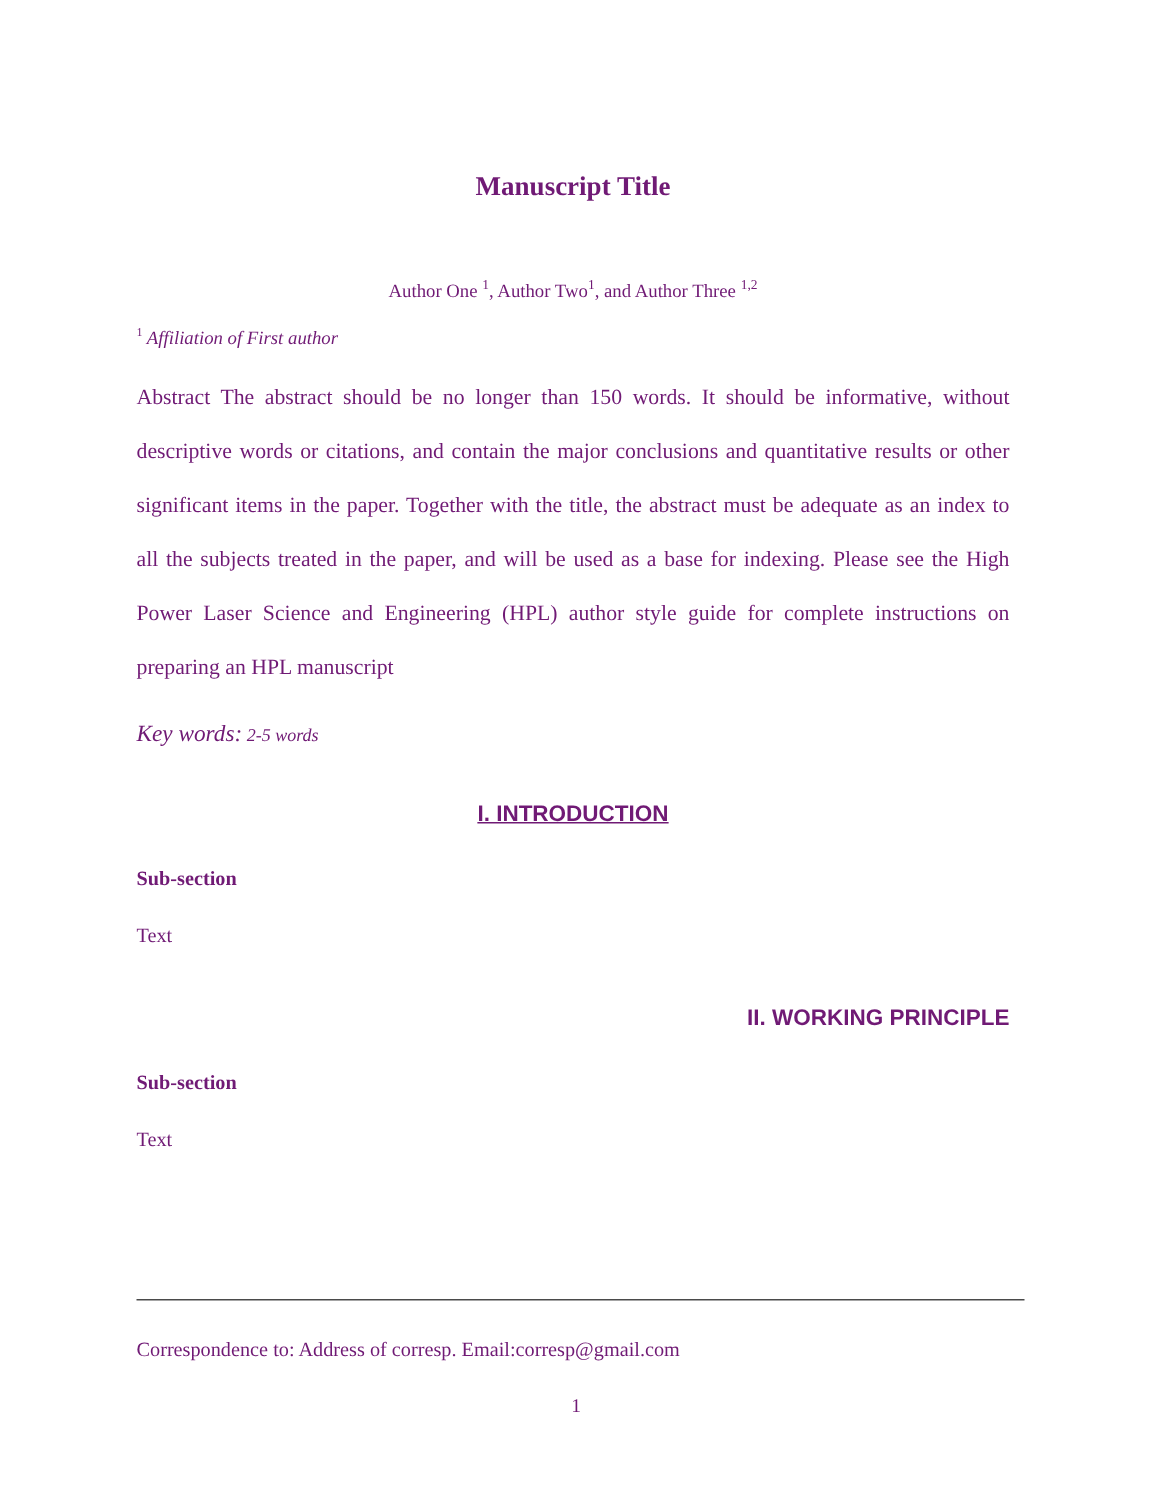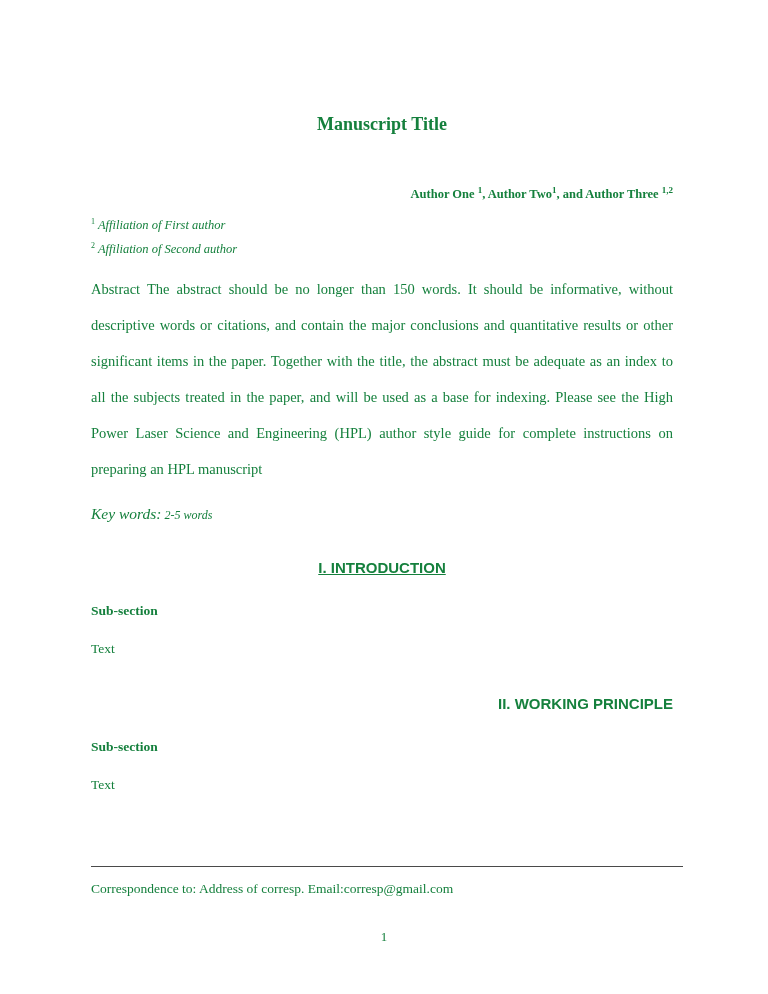--- a/index.html
+++ b/index.html
@@ -3,38 +3,38 @@
 <meta charset="utf-8">
 <style>
   * { box-sizing: border-box; margin: 0; padding: 0; }
   html, body { background: #ffffff; }
   .page {
     position: relative;
     width: 768px;
     height: 994px;
     margin: 0 auto;
     background: #ffffff;
-    color: #15803d;
+    color: #701a75;
     font-family: "Liberation Serif", serif;
     overflow: hidden;
   }
   .content {
     padding: 0 95px 0 91px;
   }
   .doc-title {
     padding-top: 112px;
     text-align: center;
     font-size: 18px;
     line-height: 24px;
     font-weight: bold;
   }
   .authors-line {
     margin-top: 50px;
-    text-align: right;
-    font-weight: bold;
+    text-align: center;
+    font-weight: normal;
     font-size: 12.5px;
     line-height: 17px;
   }
   .authors-line sup {
     font-size: 9px;
     vertical-align: super;
     line-height: 0;
   }
   .affiliations {
     margin-top: 10px;
@@ -94,21 +94,21 @@
     left: 91px;
     right: 85px;
     top: 866px;
   }
   .footer-rule {
     border: none;
     border-top: 1px solid #4a4a4a;
     height: 0;
   }
   .correspondence {
-    margin-top: 13px;
+    margin-top: 24px;
     font-size: 13.5px;
     line-height: 18px;
   }
   .page-number {
     position: absolute;
     top: 929px;
     left: 0;
     width: 100%;
     text-align: center;
     font-size: 13px;
@@ -120,21 +120,20 @@
 
 <div class="page">
   <div class="content">
 
     <h1 class="doc-title">Manuscript Title</h1>
 
     <p class="authors-line"><span>Author One </span><sup>1</sup><span>, Author Two</span><sup>1</sup><span>, and Author Three </span><sup>1,2</sup></p>
 
     <div class="affiliations">
       <div><sup>1</sup><span> Affiliation of First author</span></div>
-      <div><sup>2</sup><span> Affiliation of Second author</span></div>
     </div>
 
     <p class="abstract"><span class="abstract-label">Abstract</span><span> The abstract should be no longer than 150 words. It should be informative, without descriptive words or citations, and contain the major conclusions and quantitative results or other significant items in the paper. Together with the title, the abstract must be adequate as an index to all the subjects treated in the paper, and will be used as a base for indexing. Please see the High Power Laser Science and Engineering (HPL) author style guide for complete instructions on preparing an HPL manuscript</span></p>
 
     <p class="keywords"><span>Key words:</span><span class="keywords-value"> 2-5 words</span></p>
 
     <h2 class="section-heading first">I. INTRODUCTION</h2>
 
     <p class="subsection">Sub-section</p>
 

